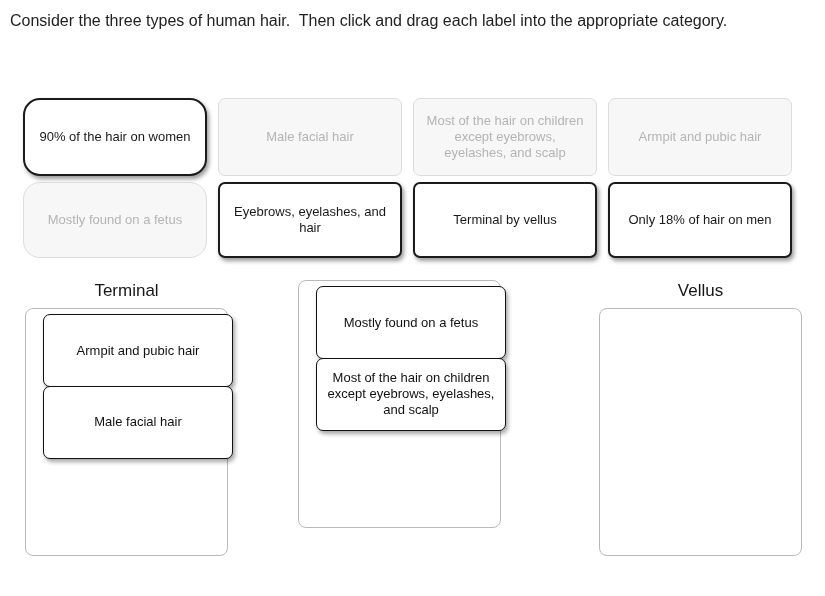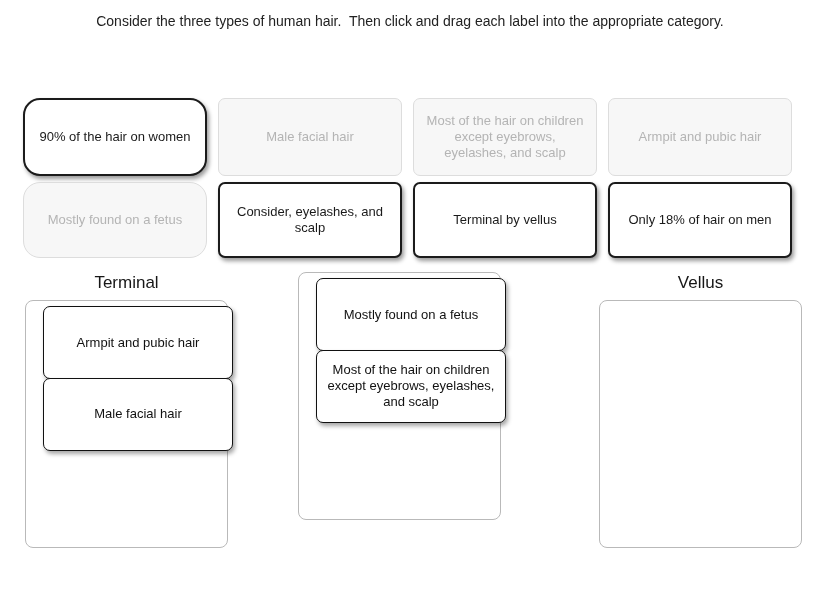--- a/index.html
+++ b/index.html
@@ -15,25 +15,24 @@
     font-family: "Liberation Sans", sans-serif;
     -webkit-font-smoothing: antialiased;
   }
 
   
   #prompt {
     position: absolute;
     left: 10px;
     top: 12px;
     width: 800px;
-    font-size: 14px;
+    font-size: 16px;
     line-height: 18px;
     color: #222222;
     white-space: pre;
-    text-align: center;
   }
 
   
   #bank {
     position: absolute;
     left: 23px;
     top: 98px;
     width: 770px;
     height: 162px;
   }
@@ -75,21 +74,21 @@
   
   #categories {
     position: absolute;
     left: 0;
     top: 272px;
     width: 825px;
     height: 290px;
   }
   .category {
     position: absolute;
-    top: 0;
+    top: 8px;
     width: 203px;
   }
   .cat-terminal { left: 25px;  }
   .cat-lanugo   { left: 298px; }
   .cat-vellus   { left: 571px; padding-left: 28px; }
 
   .cat-title {
     text-align: center;
     font-size: 17px;
     line-height: 22px;
@@ -149,21 +148,21 @@
 
   <div class="tile used row1 c3">
     <span>Armpit and pubic hair</span>
   </div>
 
   <div class="tile used row2 c0">
     <span>Mostly found on a fetus</span>
   </div>
 
   <div class="tile active row2 c1">
-    <span>Consider, eyelashes, and scalp</span>
+    <span>Eyebrows, eyelashes, and hair</span>
   </div>
 
   <div class="tile active row2 c2">
     <span>Terminal by vellus</span>
   </div>
 
   <div class="tile active row2 c3">
     <span>Only 18% of hair on men</span>
   </div>
 

